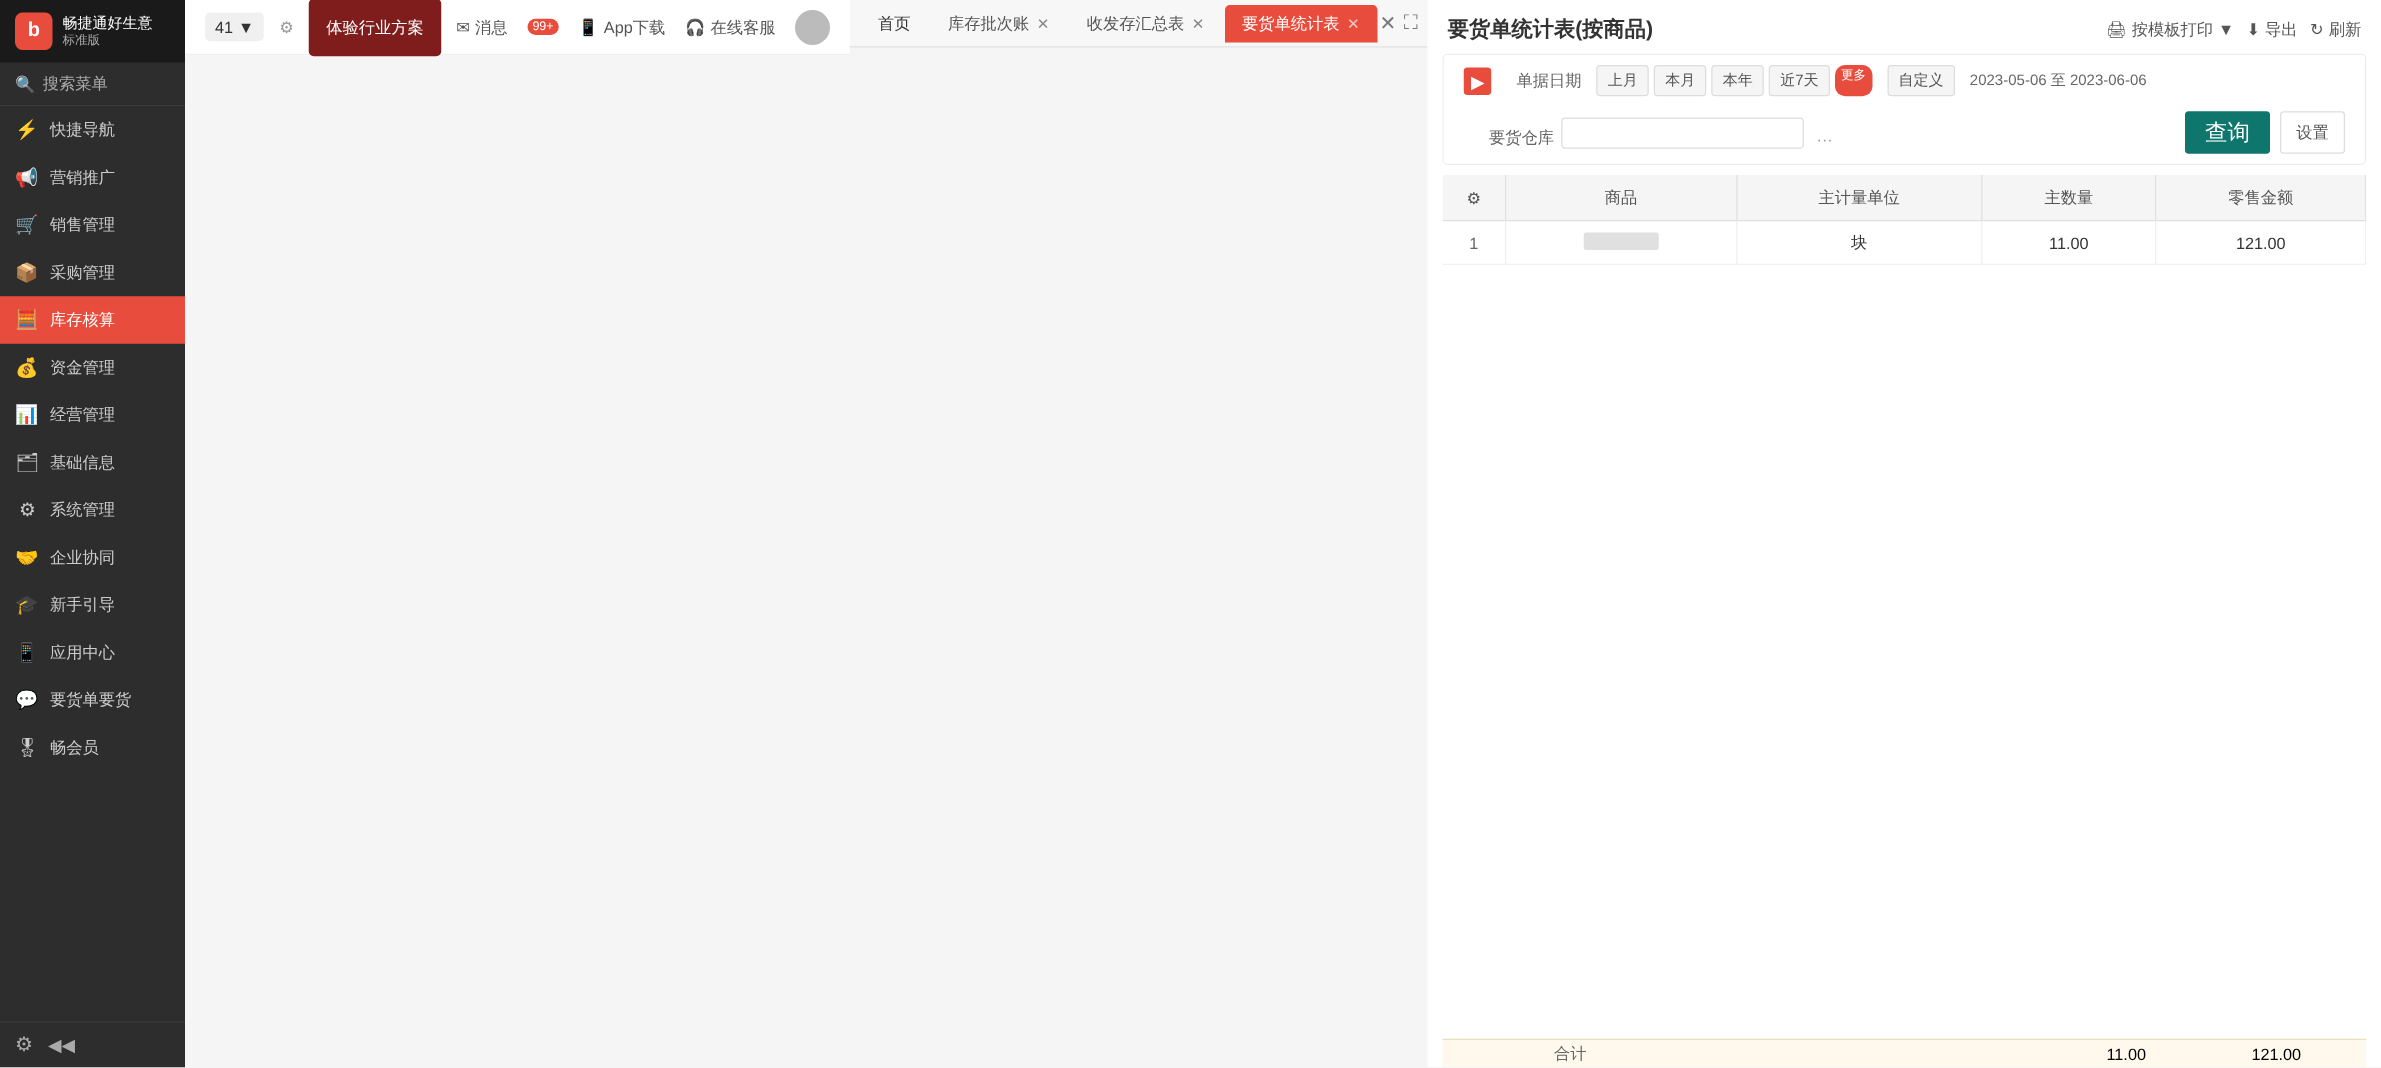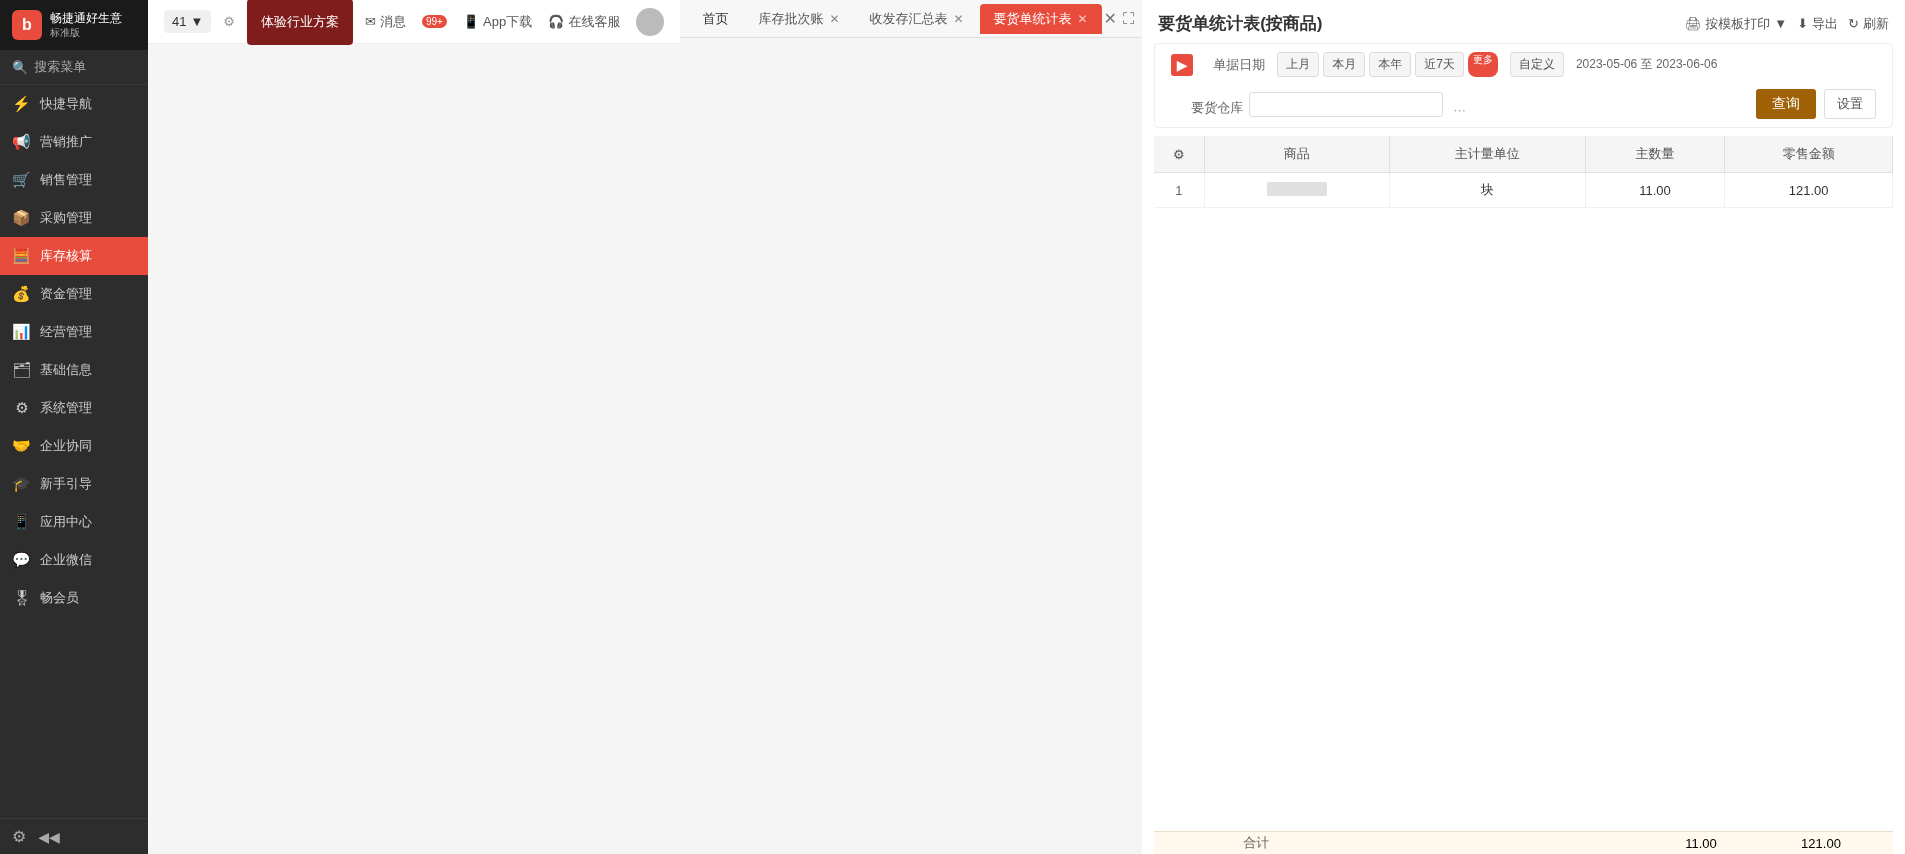--- a/index.html
+++ b/index.html
@@ -190,22 +190,22 @@
       color: #e74c3c; cursor: pointer;
     }
     .filter-warehouse { display: flex; align-items: flex-end; gap: 6px; margin-left: 20px; }
     .filter-warehouse-input {
       border: 1px solid #ddd; border-radius: 3px; padding: 4px 8px;
       font-size: 13px; color: #333; min-width: 120px;
     }
     .filter-more-icon { color: #999; cursor: pointer; margin-left: 4px; }
     .filter-actions { margin-left: auto; display: flex; gap: 8px; }
     .btn-query {
-      background: #a16207; color: #fff; border: none;
-      padding: 5px 16px; border-radius: 3px; cursor: pointer; font-size: 14px;
+      background: #0f766e; color: #fff; border: none;
+      padding: 5px 16px; border-radius: 3px; cursor: pointer; font-size: 18px;
     }
     .btn-set {
       background: #fff; color: #555; border: 1px solid #ddd;
       padding: 5px 12px; border-radius: 3px; cursor: pointer; font-size: 13px;
     }
     .expand-btn {
       width: 22px; height: 22px; background: #e74c3c; color: #fff;
       border-radius: 3px; display: flex; align-items: center; justify-content: center;
       cursor: pointer; font-size: 14px; margin-right: 8px;
     }
@@ -341,21 +341,21 @@
     <div class="sidebar-item">
       <span class="icon">🎓</span>
       <span>新手引导</span>
     </div>
     <div class="sidebar-item">
       <span class="icon">📱</span>
       <span>应用中心</span>
     </div>
     <div class="sidebar-item">
       <span class="icon">💬</span>
-      <span>企业微信</span>
+      <span>要货单要货</span>
     </div>
     <div class="sidebar-item">
       <span class="icon">🎖</span>
       <span>畅会员</span>
     </div>
   </div>
 
   <div class="sidebar-bottom">
     <span style="cursor:pointer;font-size:16px;">⚙</span>
     <span style="cursor:pointer;font-size:14px;">◀◀</span>

